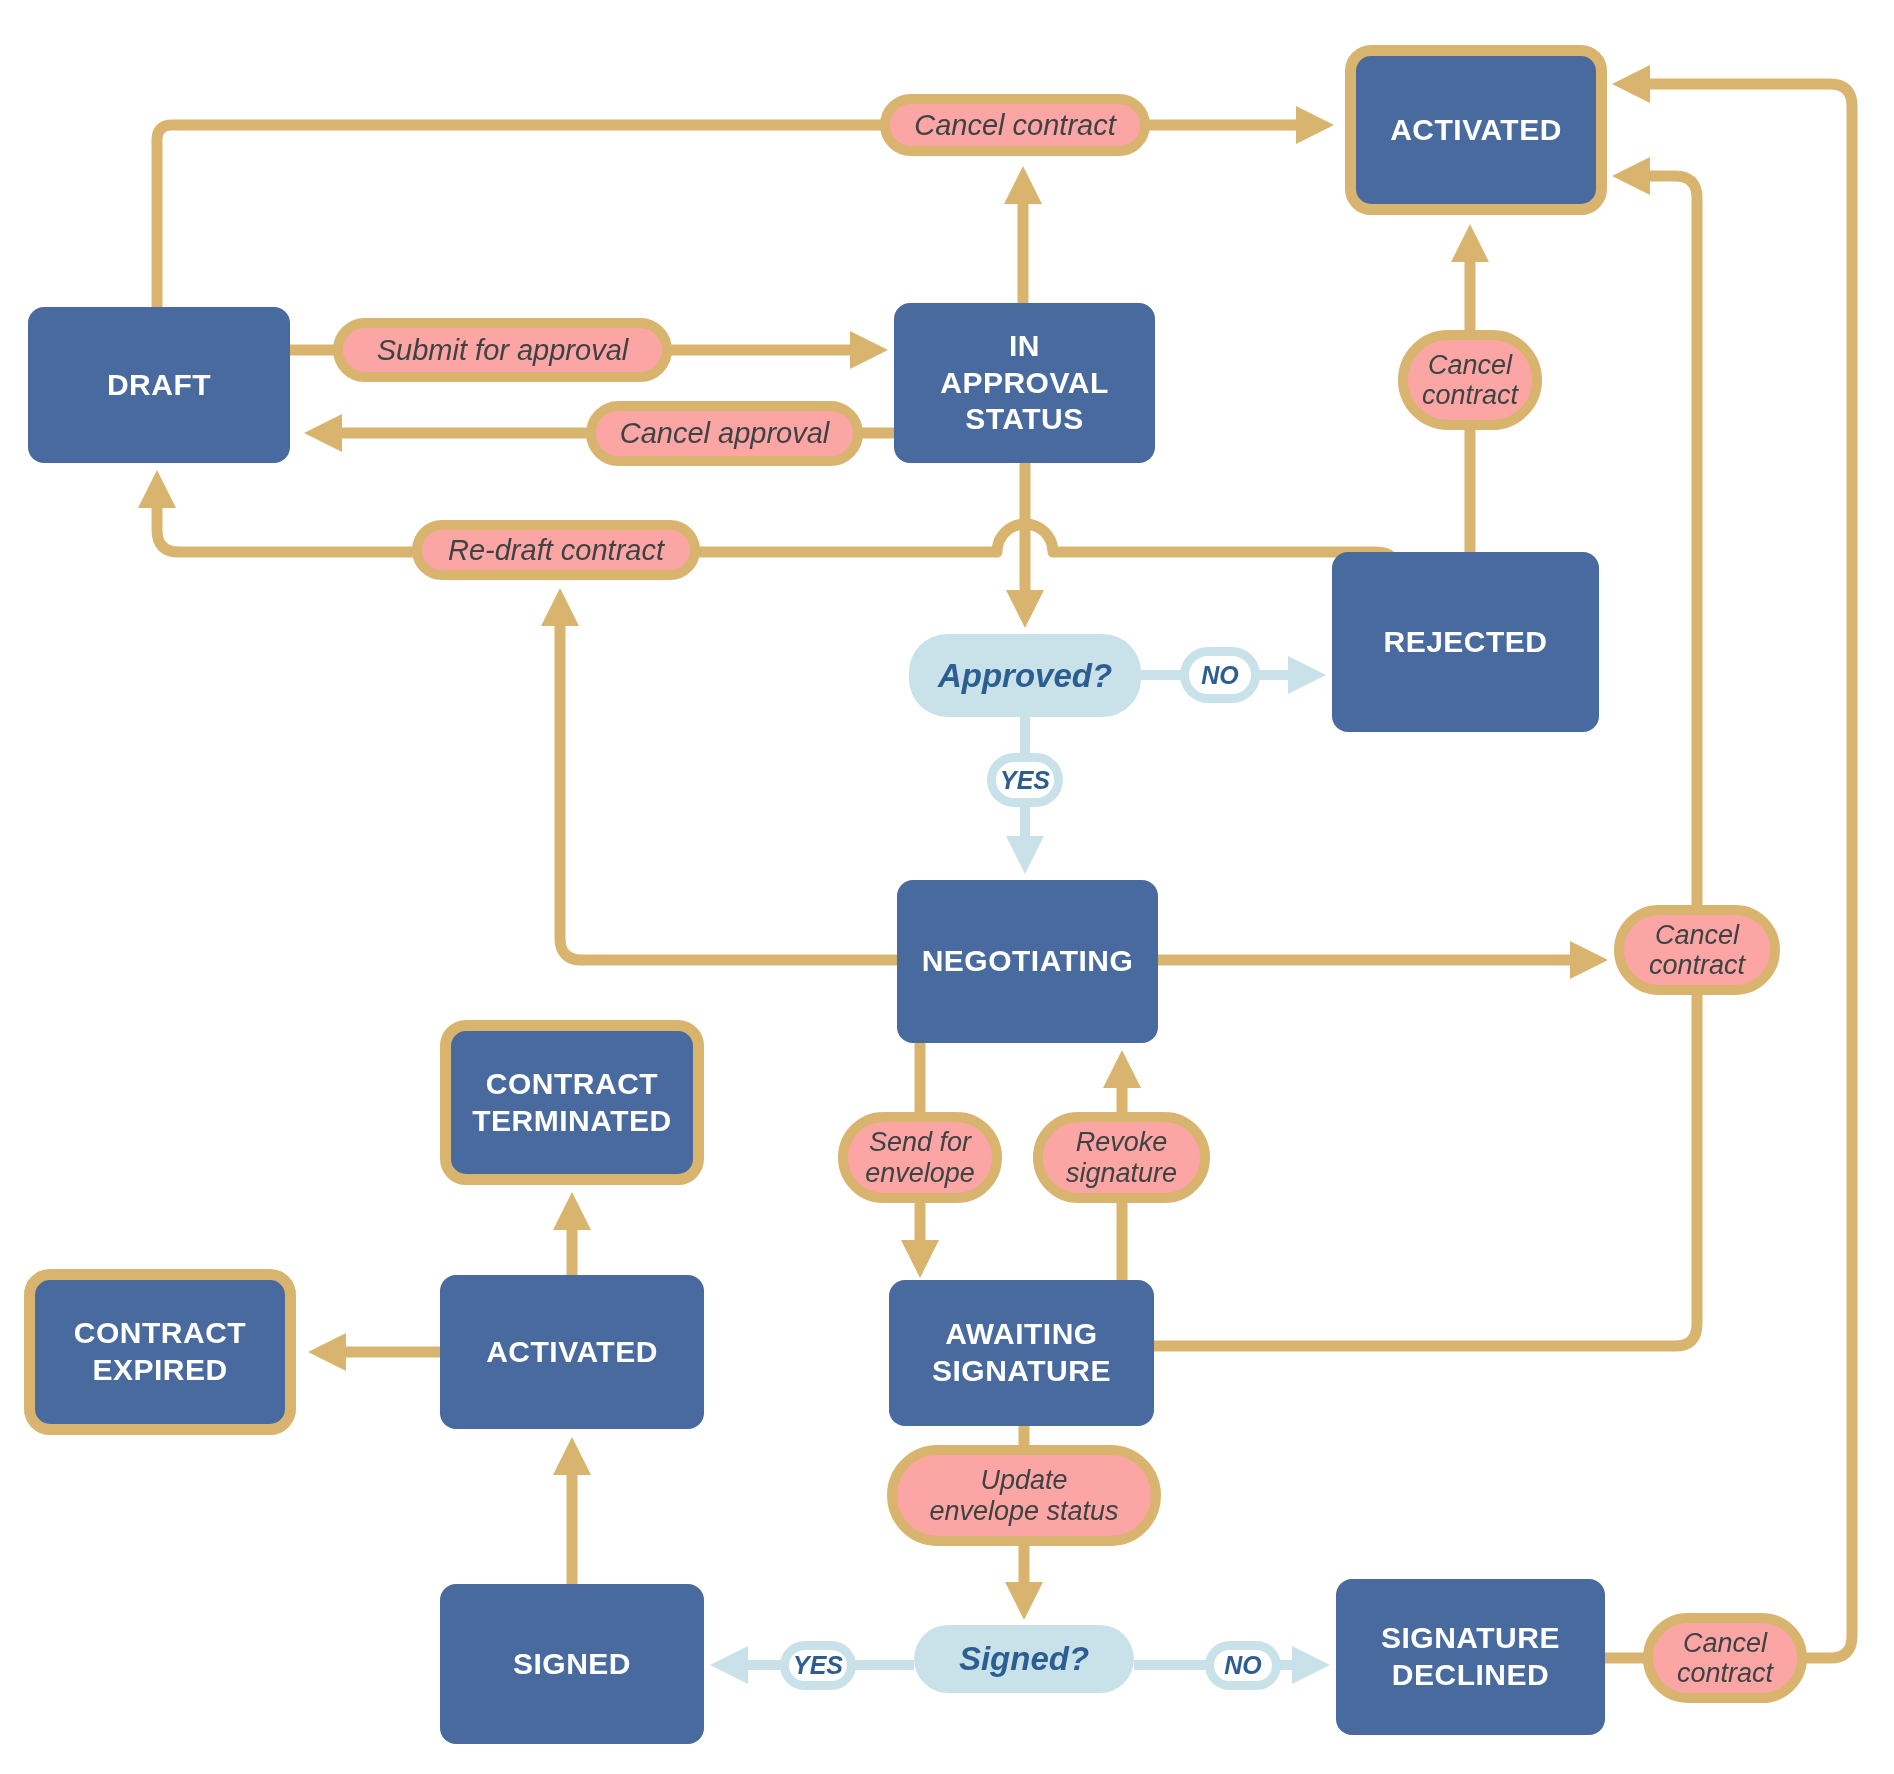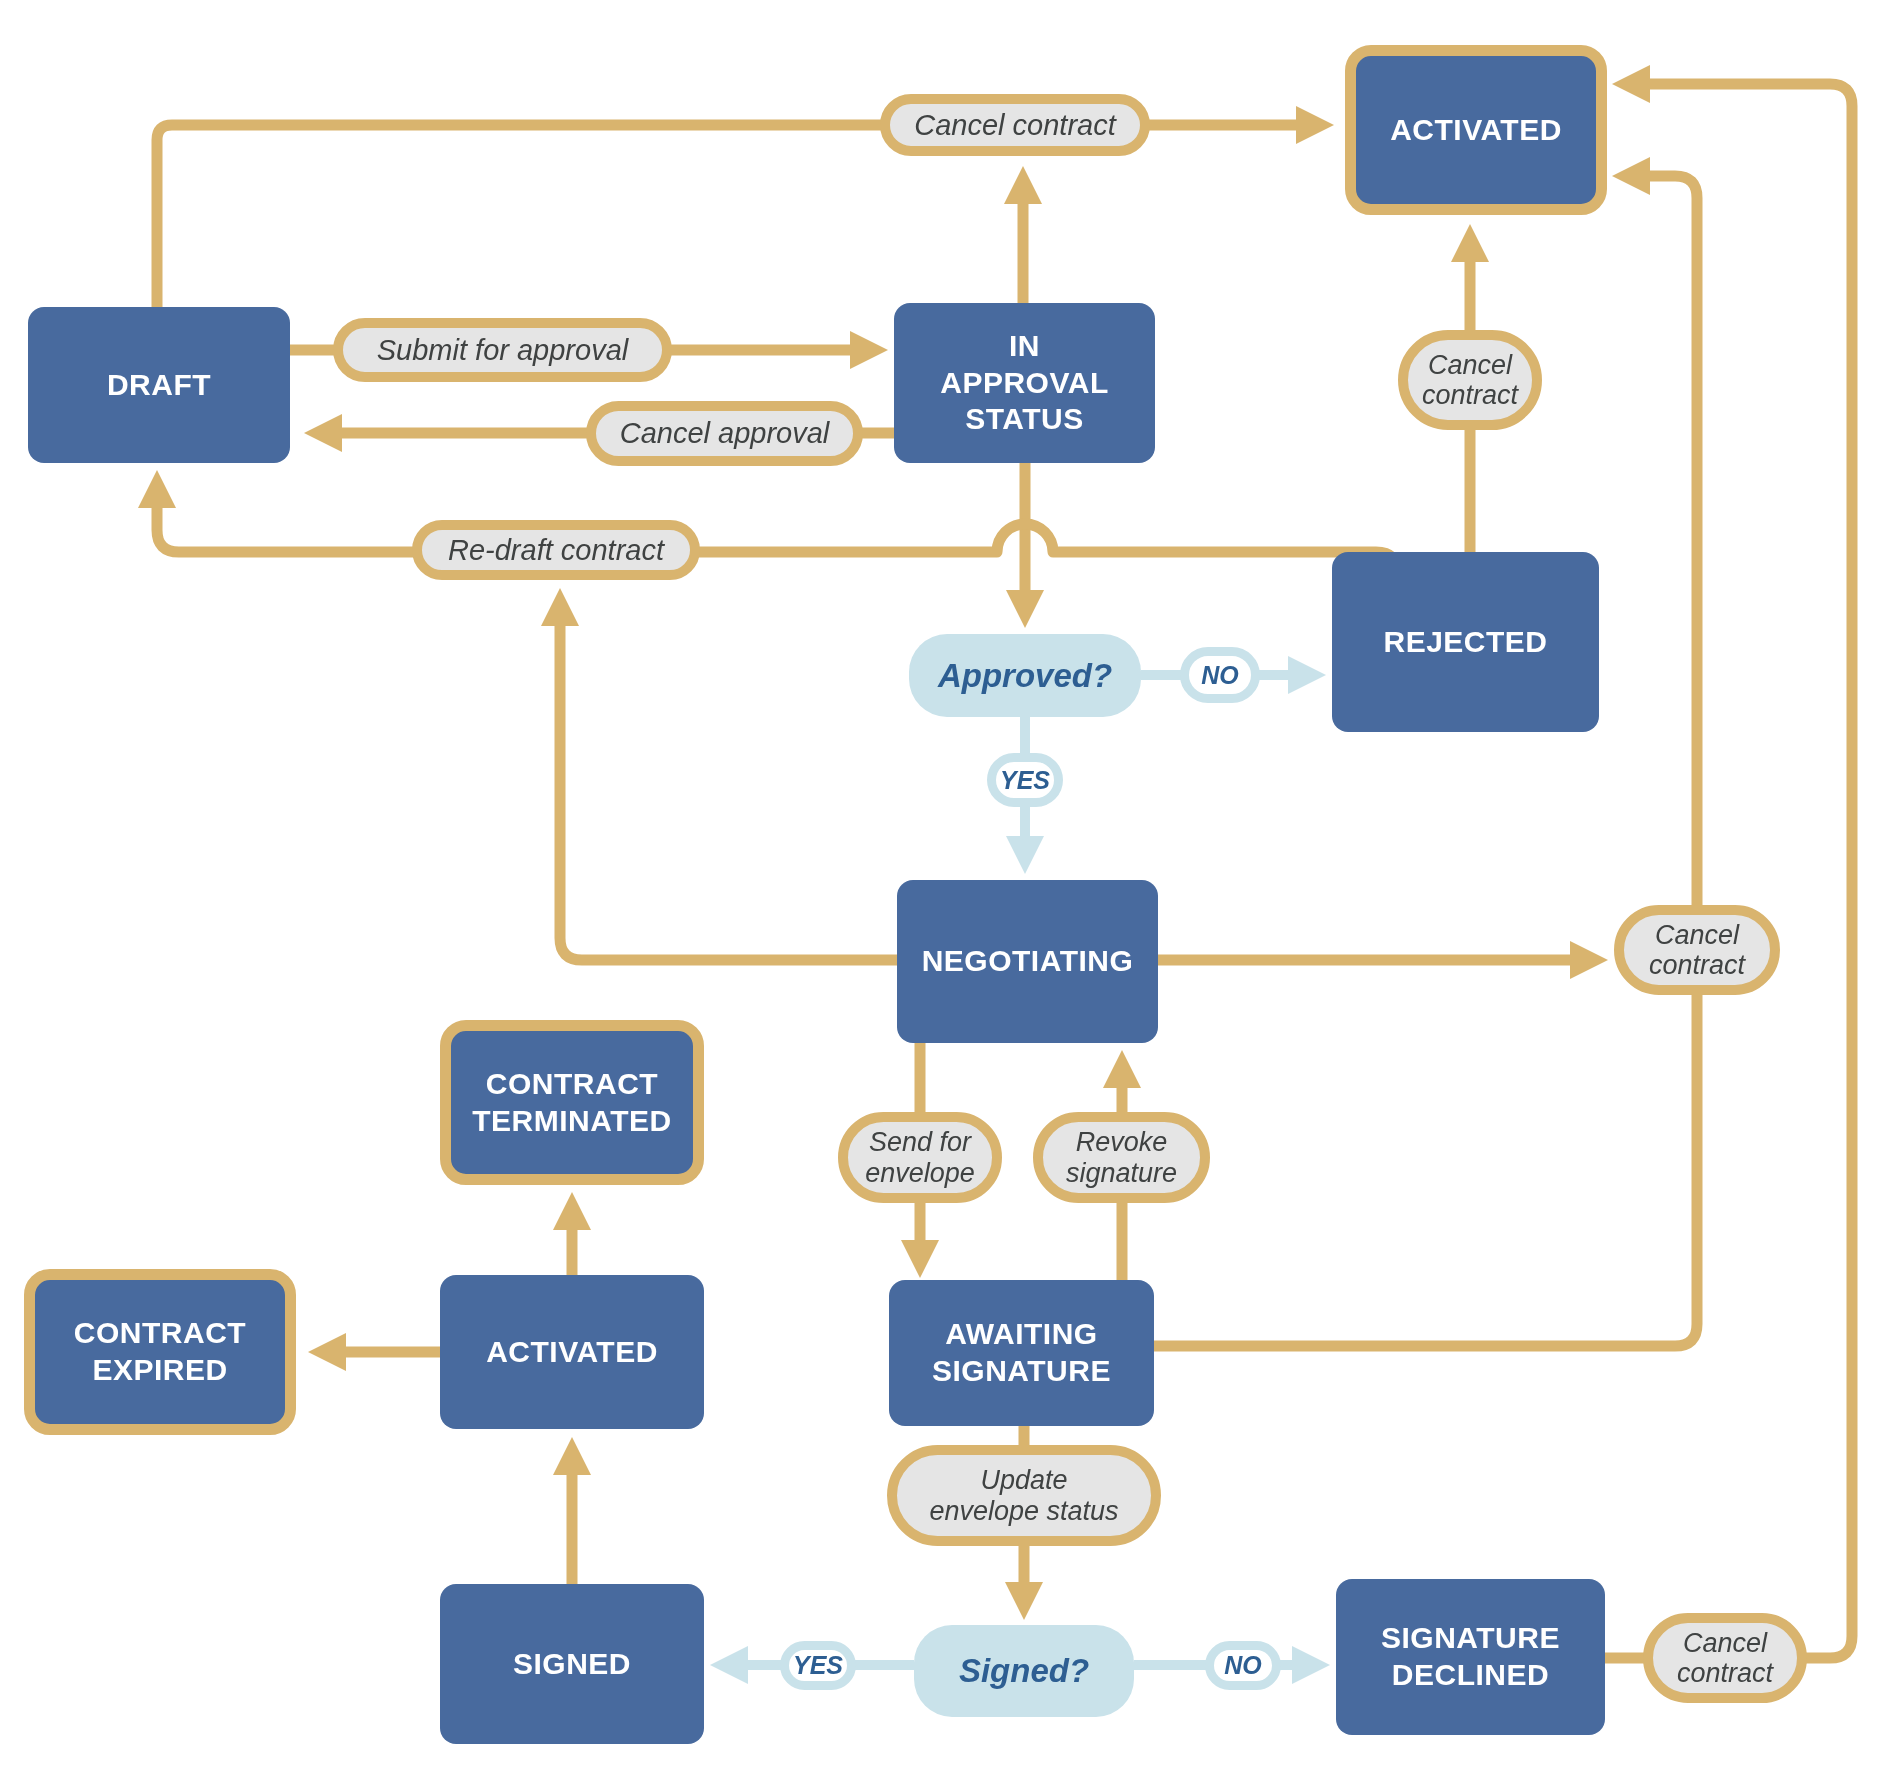--- a/index.html
+++ b/index.html
@@ -23,21 +23,21 @@
   .bwire-head{fill:var(--decision-fill);stroke:none;}
   .state{
     position:absolute;display:flex;align-items:center;justify-content:center;
     background:var(--state-fill);color:var(--state-text);
     font-weight:bold;font-size:30px;line-height:1.22;letter-spacing:.5px;
     text-align:center;border-radius:16px;white-space:pre-line;box-sizing:border-box;
   }
   .state.terminal{border:11px solid var(--connector-gold);border-radius:26px;}
   .pill{
     position:absolute;display:flex;align-items:center;justify-content:center;
-    background:#e5e5e5;border:10px solid var(--connector-gold);border-radius:999px;
+    background:#fca5a5;border:10px solid var(--connector-gold);border-radius:999px;
     color:var(--label-text);font-style:italic;font-size:29px;line-height:1.12;
     text-align:center;white-space:pre-line;box-sizing:border-box;
   }
   .pill.small{font-size:27px;text-align:center;}
   .decision{
     position:absolute;display:flex;align-items:center;justify-content:center;
     background:var(--decision-fill);color:var(--decision-text);
     font-weight:bold;font-style:italic;font-size:33px;border-radius:38px;
     text-align:center;box-sizing:border-box;
   }
@@ -169,21 +169,21 @@
 
   <div class="pill small" style="left:1614px;top:905px;width:166px;height:90px;">Cancel
 contract</div>
 
   <div class="pill small" style="left:1643px;top:1613px;width:164px;height:90px;">Cancel
 contract</div>
 
 
   <div class="decision" style="left:909px;top:634px;width:232px;height:83px;">Approved?</div>
 
-  <div class="decision" style="left:914px;top:1625px;width:220px;height:92px;">Signed?</div>
+  <div class="decision" style="left:914px;top:1625px;width:220px;height:68px;">Signed?</div>
 
   <div class="chip" style="left:1180px;top:647px;width:80px;height:56px;">NO</div>
 
   <div class="chip" style="left:987px;top:753px;width:76px;height:54px;">YES</div>
 
   <div class="chip" style="left:780px;top:1641px;width:76px;height:49px;">YES</div>
 
   <div class="chip" style="left:1205px;top:1641px;width:76px;height:49px;">NO</div>
 
 </div>

